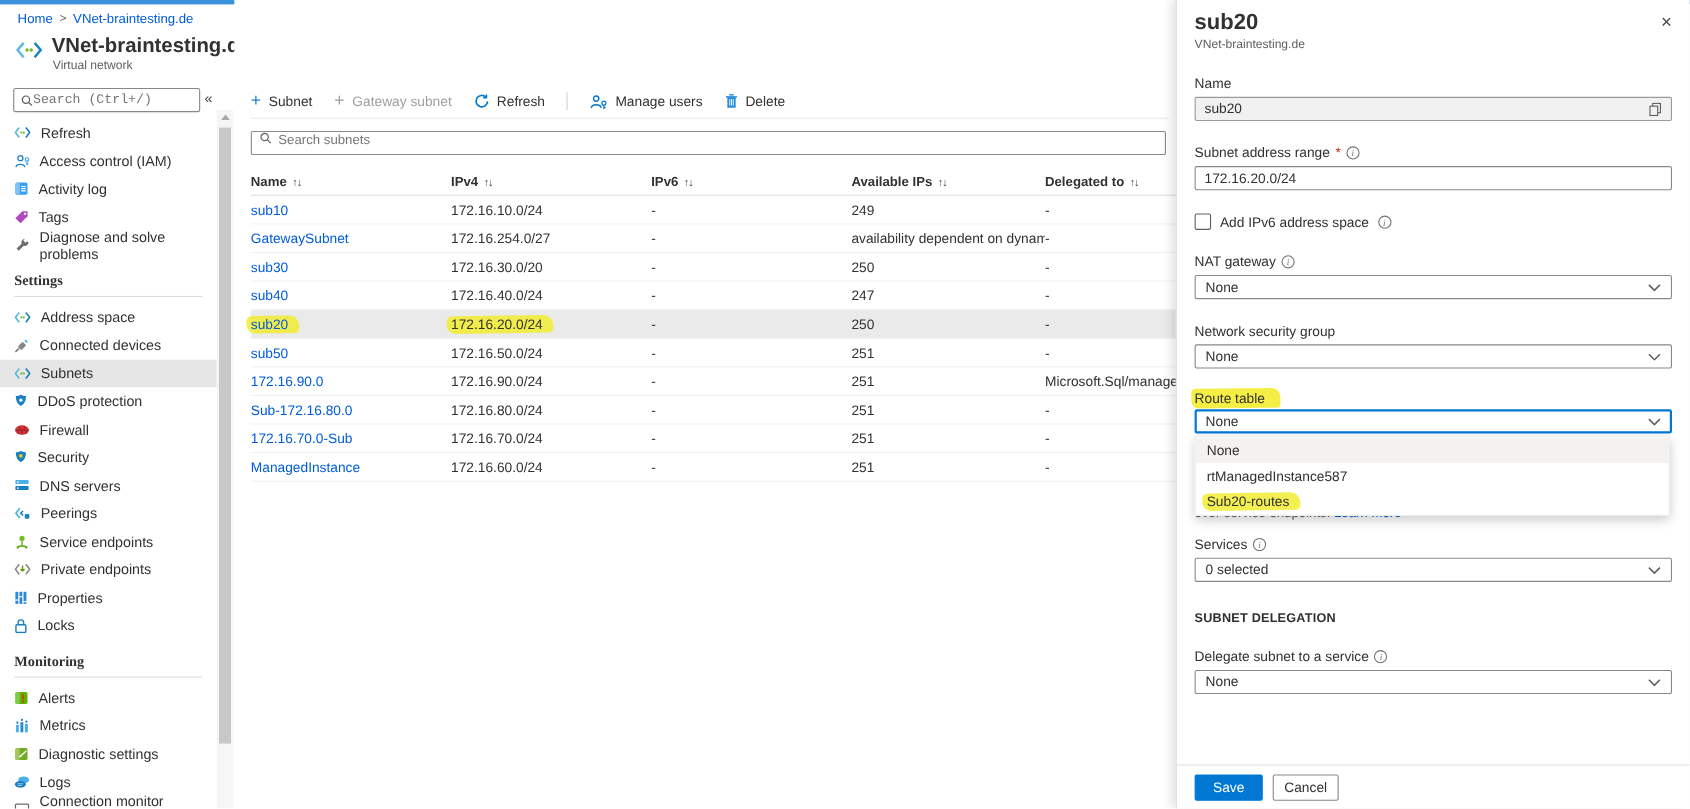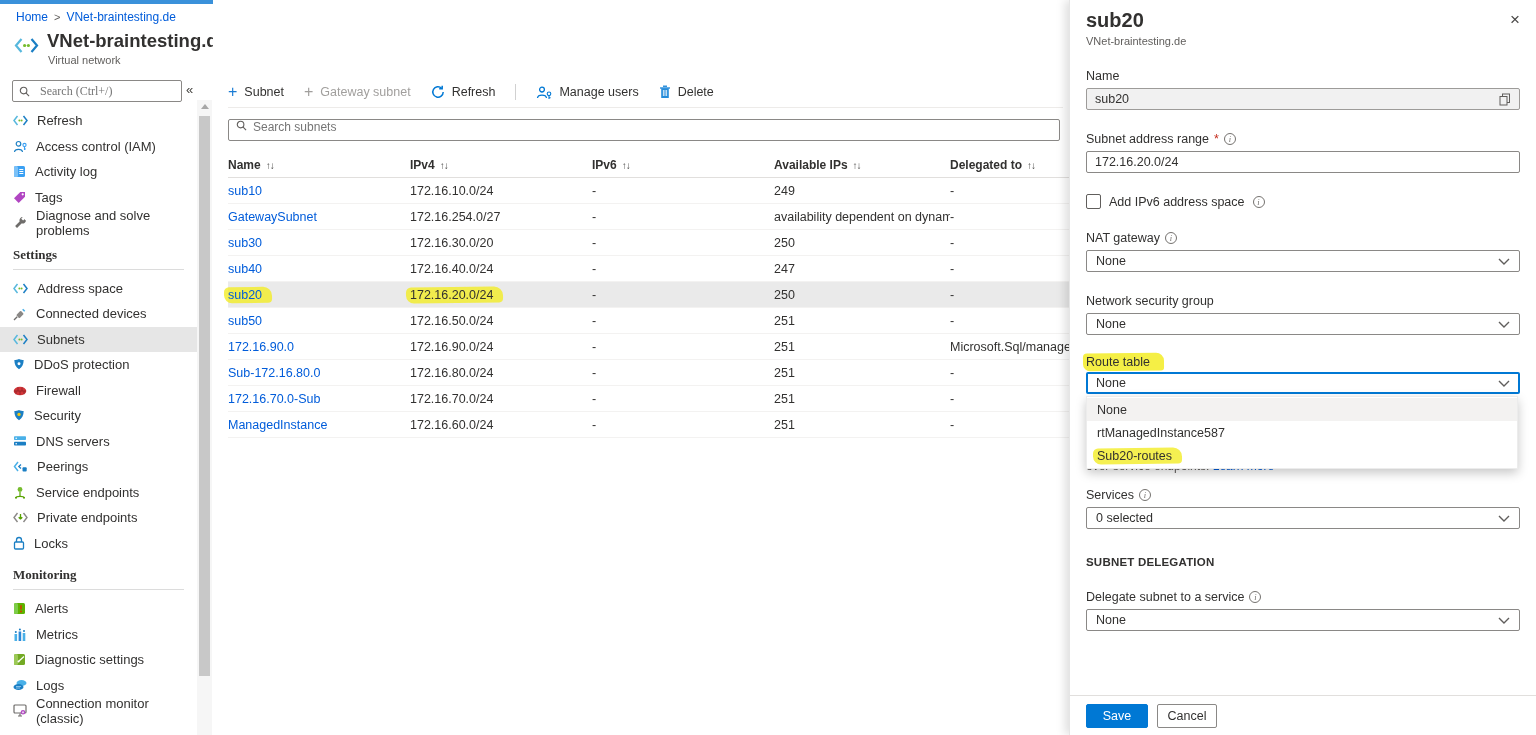--- a/index.html
+++ b/index.html
@@ -22,21 +22,21 @@
   .ph-title-row { display:flex; align-items:center; gap:6px; }
   .ph-title { font-size:18.5px; font-weight:bold; color:#323130; }
   .ph-pipe { font-size:18.5px; color:#8a8886; font-weight:400; padding:0 2px; }
   .ph-section { font-size:18.5px; color:#323130; }
   .ph-more { color:#605e5c; font-size:13px; letter-spacing:1px; margin-left:14px; margin-top:2px; cursor:pointer; }
   .ph-subtitle { font-size:11px; color:#605e5c; margin-top:2px; margin-left:1px; }
 
   
   .sidebar { position:absolute; top:78px; left:0; width:197px; bottom:0; background:#fff; }
   .side-search { position:absolute; top:2px; left:12px; width:170px; height:22px; border:1px solid #8a8886; border-radius:2px; display:flex; align-items:center; padding:0 6px; background:#fff; }
-  .side-search input { border:none; outline:none; flex:1; font-size:12px; font-family:Liberation Serif, serif; color:#323130; margin-left:10px; width:120px; }
+  .side-search input { border:none; outline:none; flex:1; font-size:12px; font-family:Liberation Mono, monospace; color:#323130; margin-left:0; width:120px; }
   .collapse-btn { position:absolute; top:4px; left:186px; font-size:13px; color:#44433f; cursor:pointer; }
   .nav { position:absolute; top:30px; left:0; right:0; }
   .nav-item { display:flex; align-items:center; height:25.5px; padding-left:13px; gap:9px; font-size:13px; color:#323130; cursor:pointer; }
   .nav-item.selected { background:#e6e6e6; }
   .nav-item svg { flex:none; }
   .nav-sec { height:20px; margin-top:9px; padding-left:13px; font-size:13px; font-weight:bold; display:flex; align-items:center;font-family:Liberation Serif, serif; }
   .nav-div { border-top:1px solid #dcdcdc; margin:4px 13px 6px 13px; }
 
   
   .vscroll { position:absolute; top:100px; left:197px; width:15px; bottom:0; background:#f6f6f6; }
@@ -262,20 +262,33 @@
       </div>
       <div class="nav-item">
         <svg width="15" height="11" viewBox="0 0 15 11">
             <path d="M4.5 1 1 5.5 4.5 10" stroke="#8a8886" stroke-width="1.4" fill="none"></path>
             <path d="M10.5 1 14 5.5 10.5 10" stroke="#8a8886" stroke-width="1.4" fill="none"></path>
             <path d="M7.5 2v5m0 0L5.7 5.2M7.5 7l1.8-1.8" stroke="#57a300" stroke-width="1.3" fill="none"></path>
           </svg>
         <span>Private endpoints</span>
       </div>
       <div class="nav-item">
+        <svg width="12" height="13" viewBox="0 0 12 13">
+            <g fill="#2b88d8">
+              <rect x="1" y="1" width="2.6" height="7"></rect>
+              <rect x="1" y="9" width="2.6" height="3"></rect>
+              <rect x="4.7" y="1" width="2.6" height="4"></rect>
+              <rect x="4.7" y="6" width="2.6" height="6"></rect>
+              <rect x="8.4" y="1" width="2.6" height="8.5"></rect>
+              <rect x="8.4" y="10.5" width="2.6" height="1.5"></rect>
+            </g>
+          </svg>
+        <span>Properties</span>
+      </div>
+      <div class="nav-item">
         <svg width="12" height="14" viewBox="0 0 12 14">
             <rect x="1.5" y="6" width="9" height="7" rx="1" fill="none" stroke="#1b7fc4" stroke-width="1.3"></rect>
             <path d="M3.5 6V4a2.5 2.5 0 0 1 5 0v2" fill="none" stroke="#1b7fc4" stroke-width="1.3"></path>
           </svg>
         <span>Locks</span>
       </div>
 
       <div class="nav-sec">Monitoring</div>
       <div class="nav-div"></div>
 

